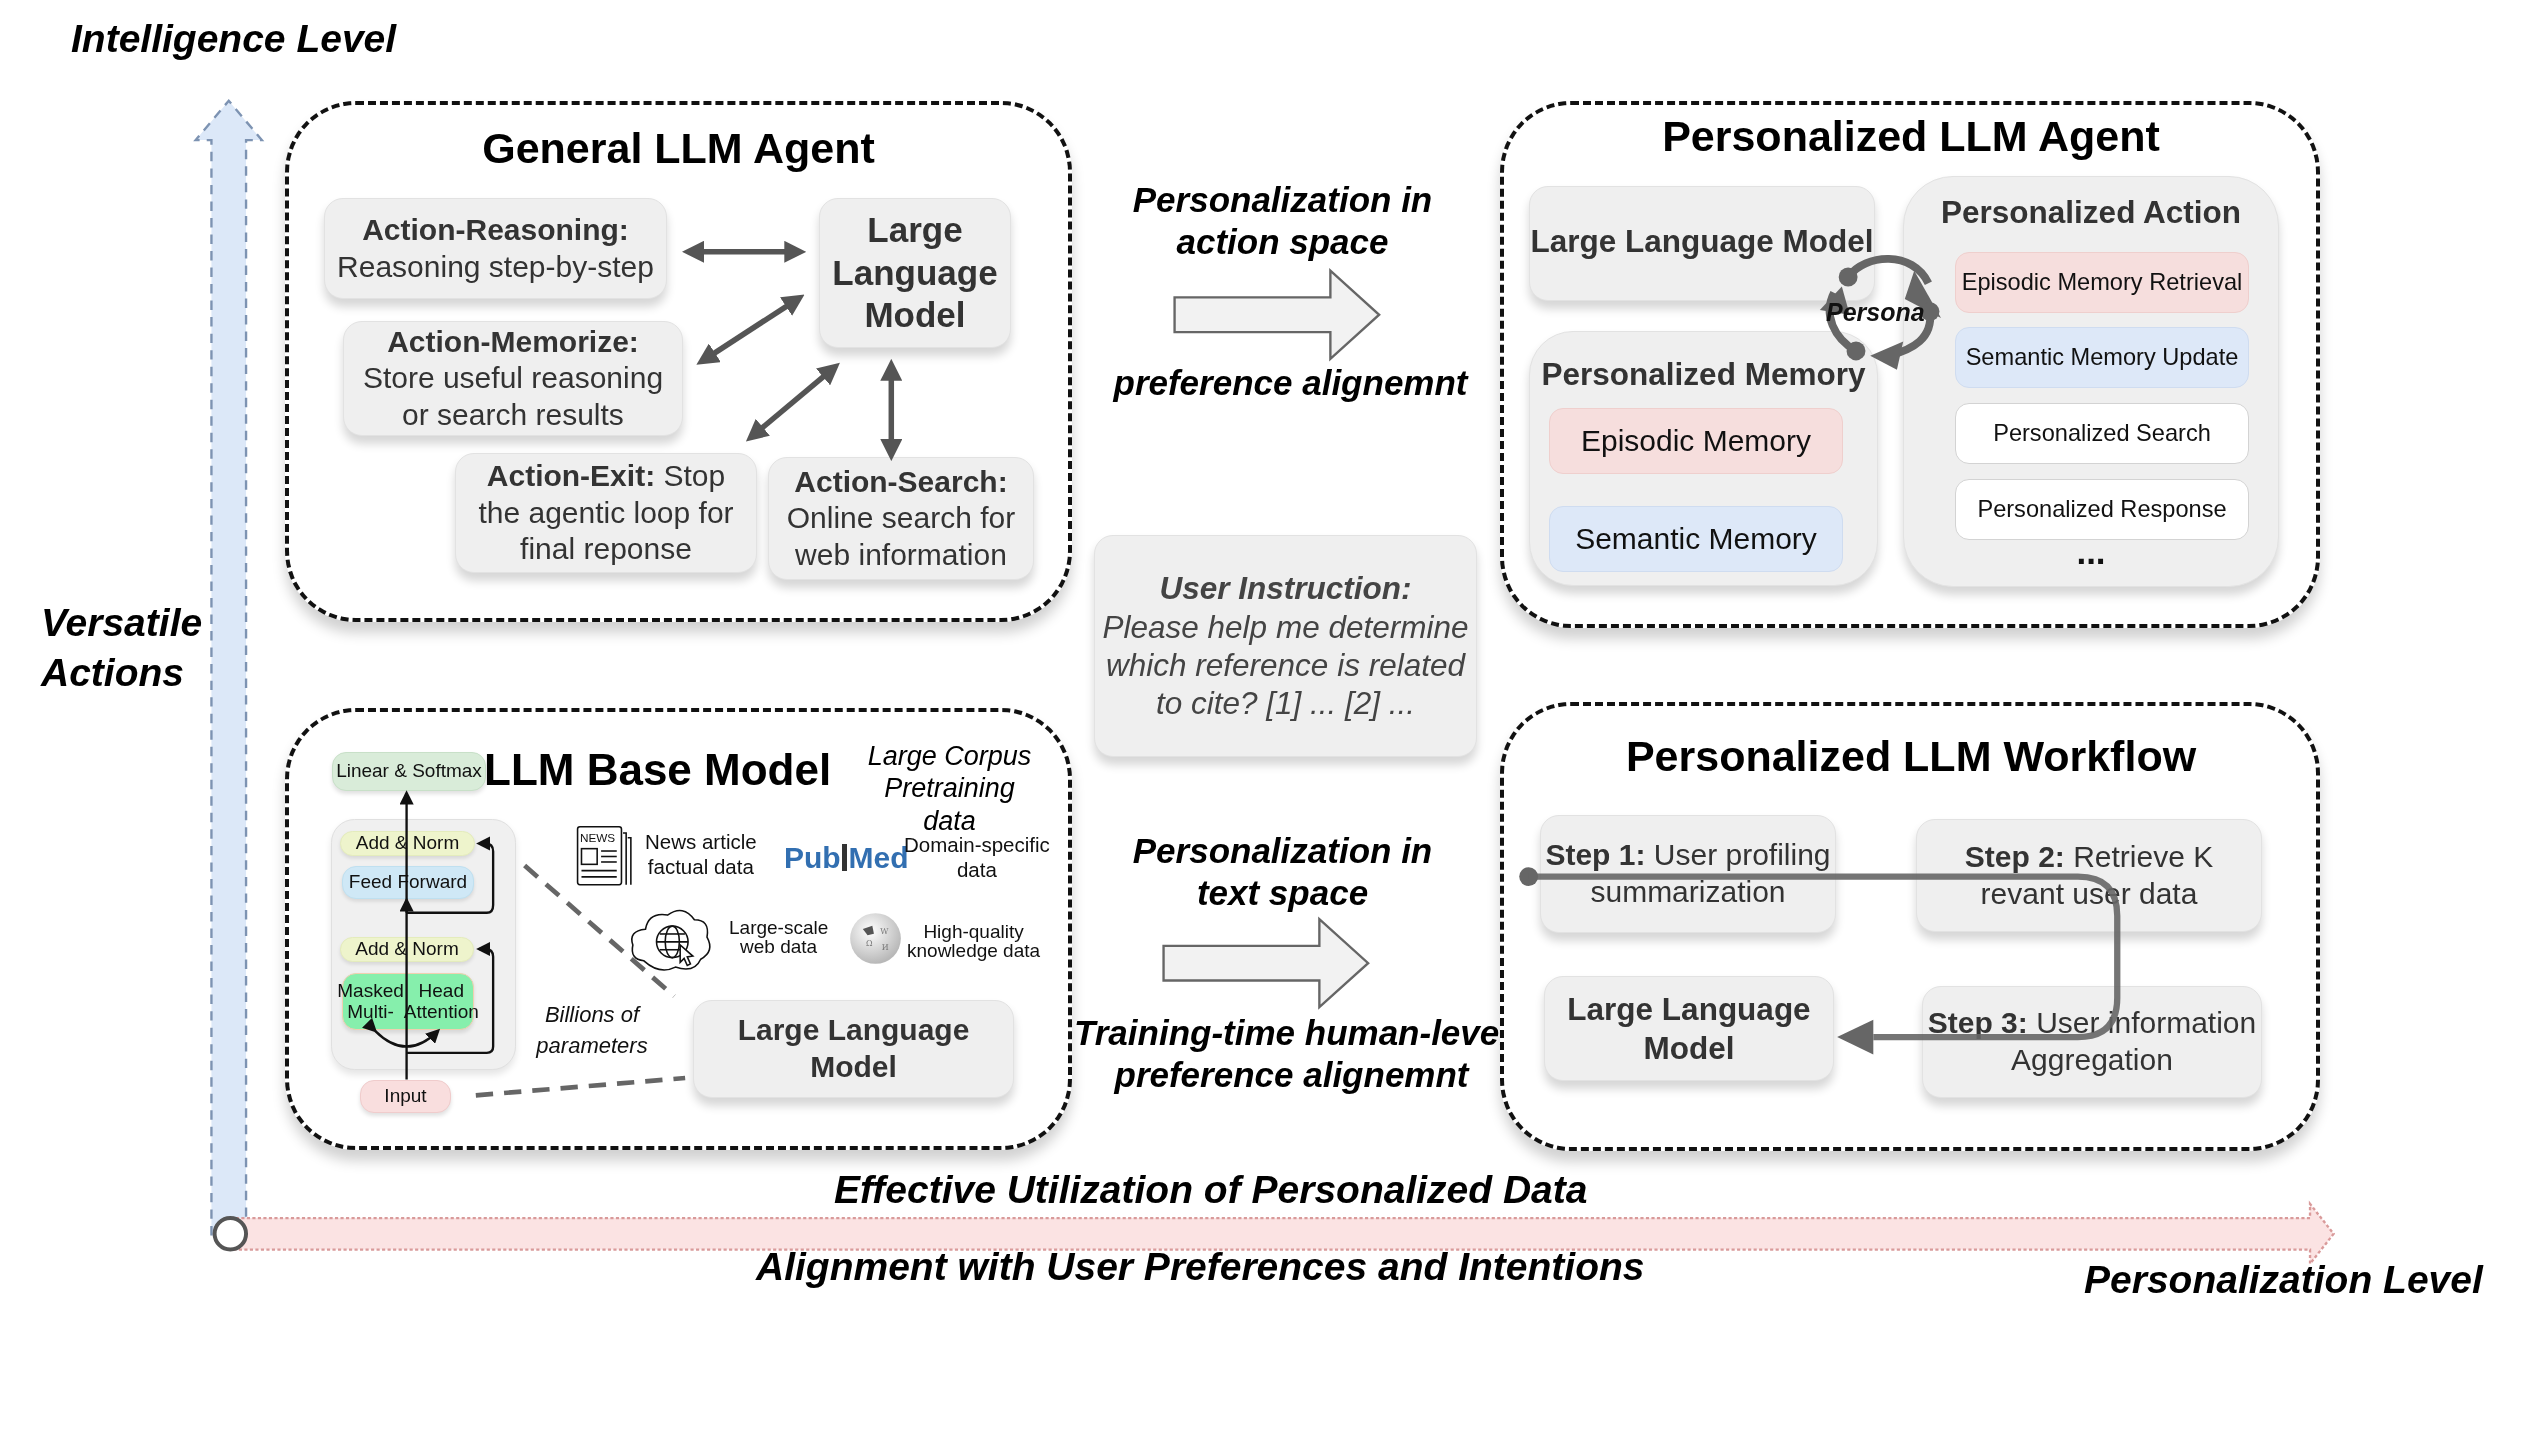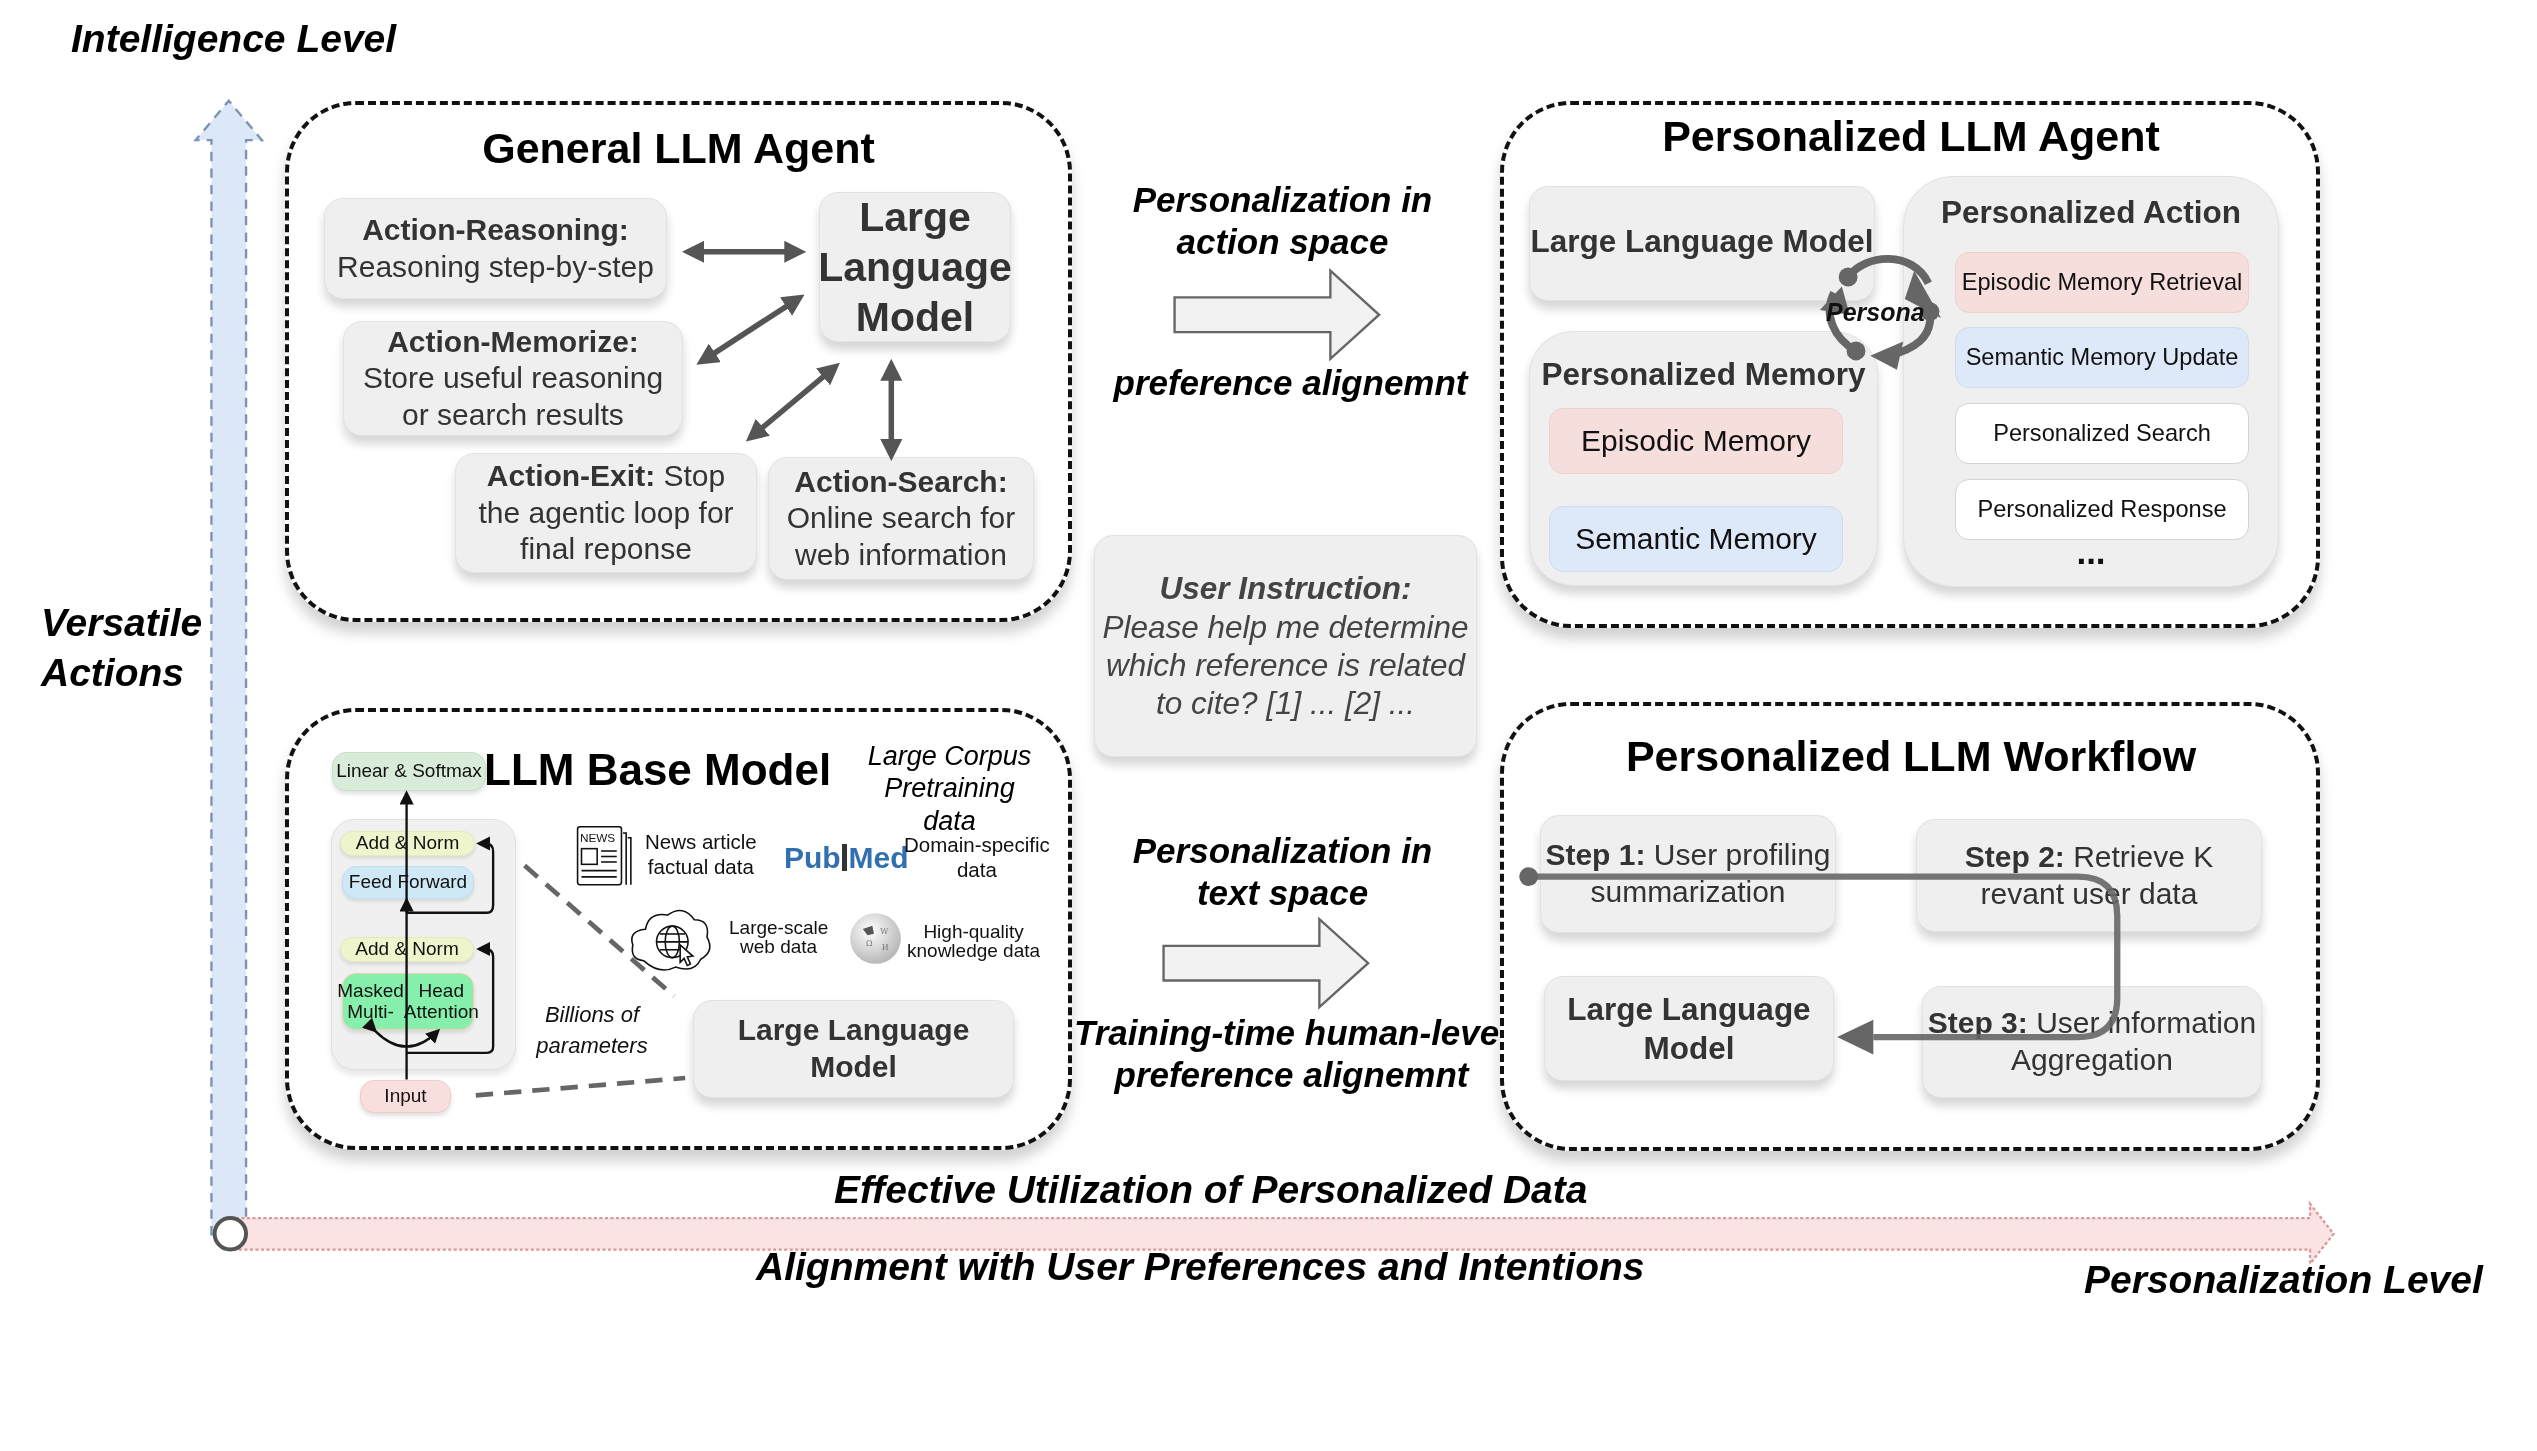--- a/index.html
+++ b/index.html
@@ -66,21 +66,21 @@
     <div>final reponse</div>
   </div>
 </div>
 <div class="card" style="left:768px;top:457px;width:266px;height:123px;">
   <div>
     <div><b>Action-Search:</b></div>
     <div>Online search for</div>
     <div>web information</div>
   </div>
 </div>
-<div class="card" style="left:819px;top:192px;width:192px;height:150px;font-weight:bold;font-size:41px;">
+<div class="card" style="left:819px;top:198px;width:192px;height:150px;font-weight:bold;font-size:35px;">
   <div>
     <div>Large</div>
     <div>Language</div>
     <div>Model</div>
   </div>
 </div>
 
 <svg style="left:0;top:0;" width="2538" height="1451" viewBox="0 0 3224 1844">
   <defs>
     <marker id="ah" viewBox="0 0 10 10" refX="5" refY="5" markerWidth="4" markerHeight="4" orient="auto-start-reverse">

